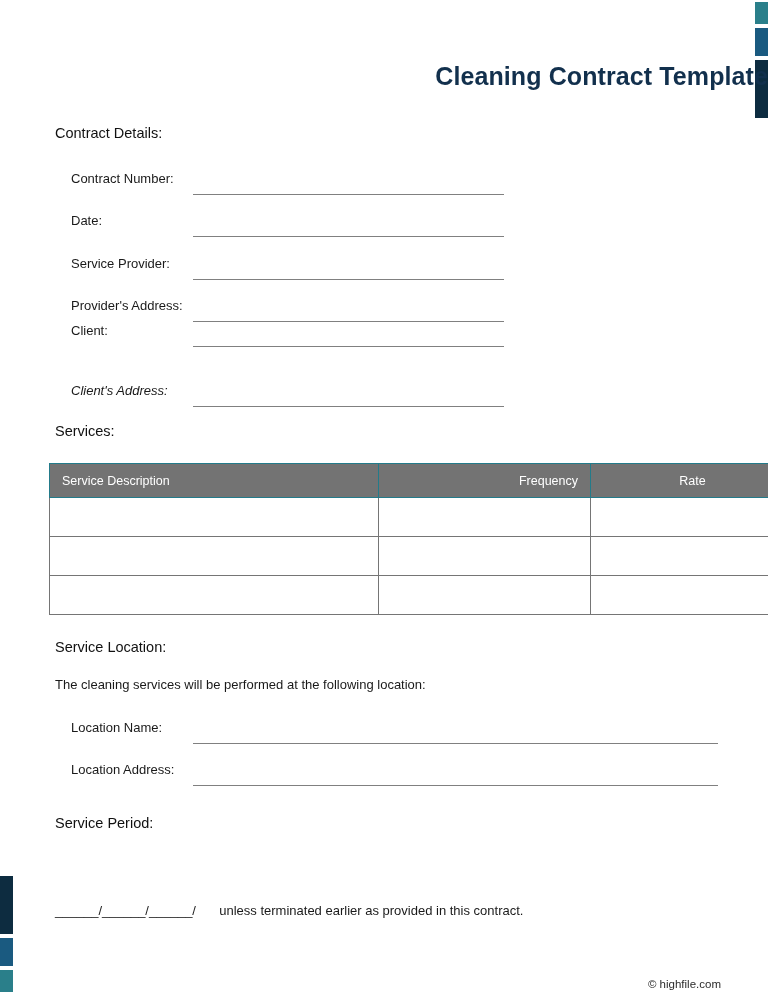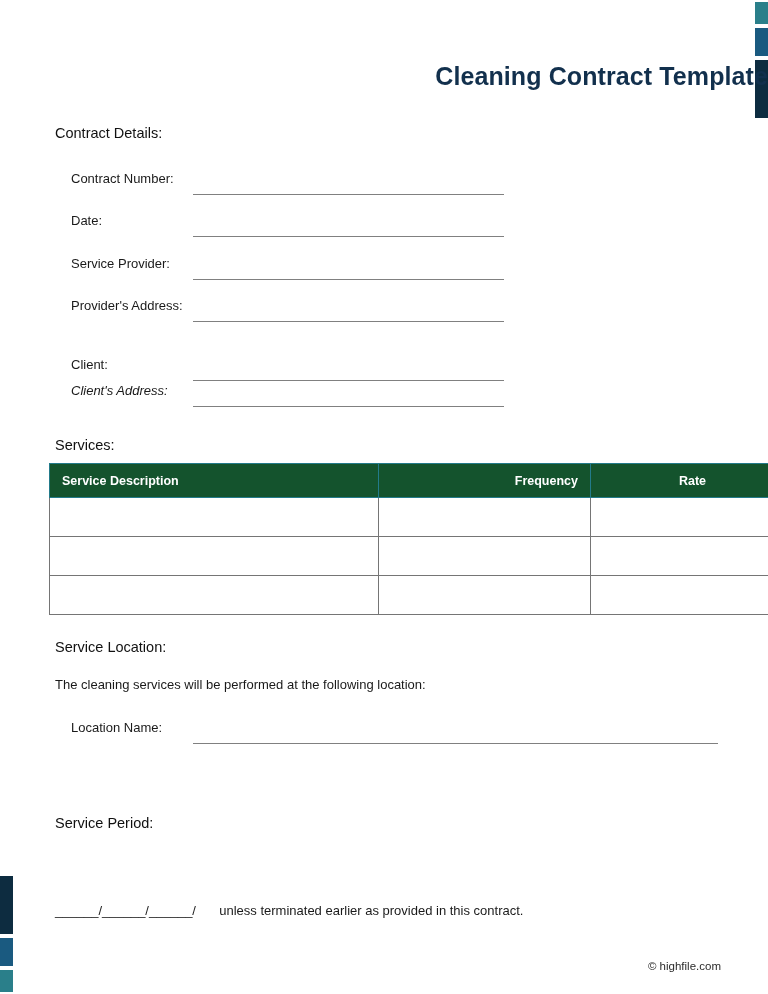--- a/index.html
+++ b/index.html
@@ -89,24 +89,24 @@
   
   #services-table {
     position: absolute;
     left: 49px;
     top: 463px;
     width: 670px;
     border-collapse: collapse;
     table-layout: fixed;
   }
   #services-table th {
-    background: #14532d;
+    background: #737373;
     color: #ffffff;
     font-size: 12.5px;
-    font-weight: bold;
+    font-weight: normal;
     height: 33px;
     padding: 0 12px;
     border: 1px solid #237b8a;
   }
   #services-table th.col-desc { text-align: left; width: 304px; }
   #services-table th.col-freq { text-align: right; width: 187px; }
   #services-table th.col-rate { text-align: center; width: 179px; }
   #services-table td {
     height: 36px;
     border: 1px solid #757575;
@@ -119,21 +119,21 @@
     left: 55px;
     font-size: 13px;
     color: #1a1a1a;
     white-space: nowrap;
   }
   .blank-date { letter-spacing: 0px; }
 
   .footer-credit {
     position: absolute;
     right: 47px;
-    bottom: 22px;
+    bottom: 4px;
     font-size: 11.5px;
     color: #2b2b2b;
   }
 </style>
 </head>
 <body>
 
 <div class="corner-bar" id="corner-tr-teal"></div>
 <div class="corner-bar" id="corner-tr-blue"></div>
 <div class="corner-bar" id="corner-tr-navy"></div>
@@ -161,31 +161,31 @@
   <div class="field-row" style="top:256px; width:449px;">
     <span class="field-label">Service Provider:</span>
     <span class="field-rule" style="left:138px; width:311px;"></span>
   </div>
 
   <div class="field-row" style="top:298px; width:449px;">
     <span class="field-label">Provider's Address:</span>
     <span class="field-rule" style="left:138px; width:311px;"></span>
   </div>
 
-  <div class="field-row" style="top:357px; width:449px;">
+  <div class="field-row" style="top:323px; width:449px;">
     <span class="field-label">Client:</span>
     <span class="field-rule" style="left:138px; width:311px;"></span>
   </div>
 
   <div class="field-row" style="top:383px; width:449px;font-style:italic;">
     <span class="field-label">Client's Address:</span>
     <span class="field-rule" style="left:138px; width:311px;"></span>
   </div>
 
-  <div class="section-heading" style="top:437px;">Services:</div>
+  <div class="section-heading" style="top:423px;">Services:</div>
 
   <table id="services-table">
     <thead>
       <tr>
         <th class="col-desc">Service Description</th>
         <th class="col-freq">Frequency</th>
         <th class="col-rate">Rate</th>
       </tr>
     </thead>
     <tbody>
@@ -208,20 +208,24 @@
   </table>
 
   <div class="section-heading" style="top:639px;">Service Location:</div>
   <div class="body-text" style="top:677px;">The cleaning services will be performed at the following location:</div>
 
   <div class="field-row" style="top:720px; width:663px;">
     <span class="field-label">Location Name:</span>
     <span class="field-rule" style="left:138px; width:525px;"></span>
   </div>
 
+  <div class="field-row" style="top:762px; width:663px;">
+    <span class="field-label">Location Address:</span>
+    <span class="field-rule" style="left:138px; width:525px;"></span>
+  </div>
 
   <div class="section-heading" style="top:815px;">Service Period:</div>
 
 
   <div class="period-line" style="top:903px;">
     <span class="blank-date">______/______/______/</span>
     <span style="display:inline-block; width:16px;"></span>
     <span>unless terminated earlier as provided in this contract.</span>
   </div>
 

